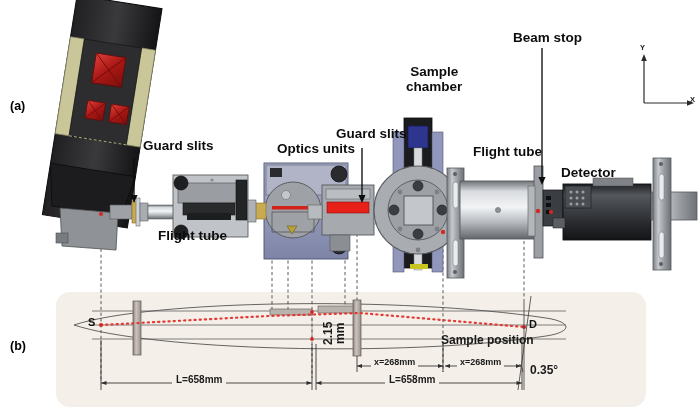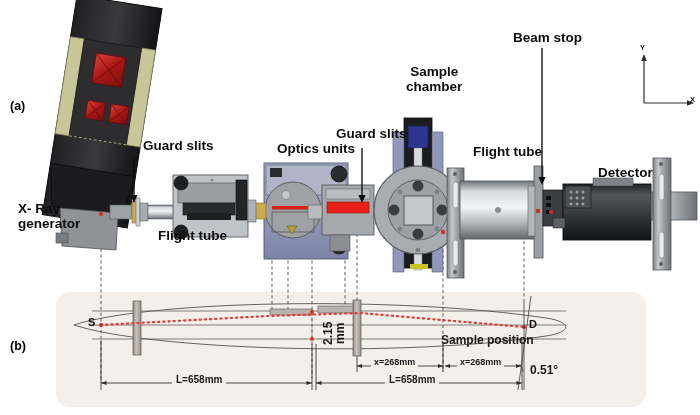--- a/index.html
+++ b/index.html
@@ -313,43 +313,41 @@
         <path d="M644 54 l-2.8 7 l5.6 0 Z" fill="#2a2a2a" stroke="none"></path>
         <line x1="644" y1="103" x2="688" y2="103"></line>
         <path d="M694 103 l-7 -2.8 l0 5.6 Z" fill="#2a2a2a" stroke="none"></path>
       </g>
     </g>
   </svg>
 
   <div class="lbl panl" style="left:10px;top:100px;">(a)</div>
   <div class="lbl panl" style="left:10px;top:340px;">(b)</div>
 
-  <div class="lbl bigl" style="left:8px;top:202px;">X- Ray
-generator</div>
   <div class="lbl bigl" style="left:133px;top:139px;">Guard slits</div>
   <div class="lbl bigl" style="left:148px;top:229px;">Flight tube</div>
   <div class="lbl bigl" style="left:267px;top:142px;">Optics units</div>
   <div class="lbl bigl" style="left:326px;top:127px;">Guard slits</div>
   <div class="lbl bigl" style="left:396px;top:65px;text-align:center;">Sample
 chamber</div>
   <div class="lbl bigl" style="left:503px;top:31px;">Beam stop</div>
   <div class="lbl bigl" style="left:463px;top:145px;">Flight tube</div>
-  <div class="lbl bigl" style="left:588px;top:166px;">Detector</div>
+  <div class="lbl bigl" style="left:551px;top:166px;">Detector</div>
 
   <div class="lbl axlbl" style="left:640px;top:44px;">Y</div>
   <div class="lbl axlbl" style="left:690px;top:96px;">X</div>
 
   <div class="lbl pt" style="left:88px;top:317px;">S</div>
   <div class="lbl pt" style="left:529px;top:319px;">D</div>
 
   <div class="lbl dimsm" style="left:441px;top:334px;">Sample position</div>
 
   <div class="lbl dimsm vert" style="left:322px;top:345px;text-align:center;line-height:1.0;">2.15
 mm</div>
 
-  <div class="lbl dimsm" style="left:530px;top:364px;">0.51°</div>
+  <div class="lbl dimsm" style="left:530px;top:364px;">0.35°</div>
 
   <div class="lbl dim" style="left:172px;top:375px;background:#f4efe9;padding:0 4px;">L=658mm</div>
   <div class="lbl dim" style="left:371px;top:358px;background:#f4efe9;padding:0 3px;font-size:9px;">x=268mm</div>
   <div class="lbl dim" style="left:457px;top:358px;background:#f4efe9;padding:0 3px;font-size:9px;">x=268mm</div>
   <div class="lbl dim" style="left:385px;top:375px;background:#f4efe9;padding:0 4px;">L=658mm</div>
 
 </div>
 
 </body></html>

